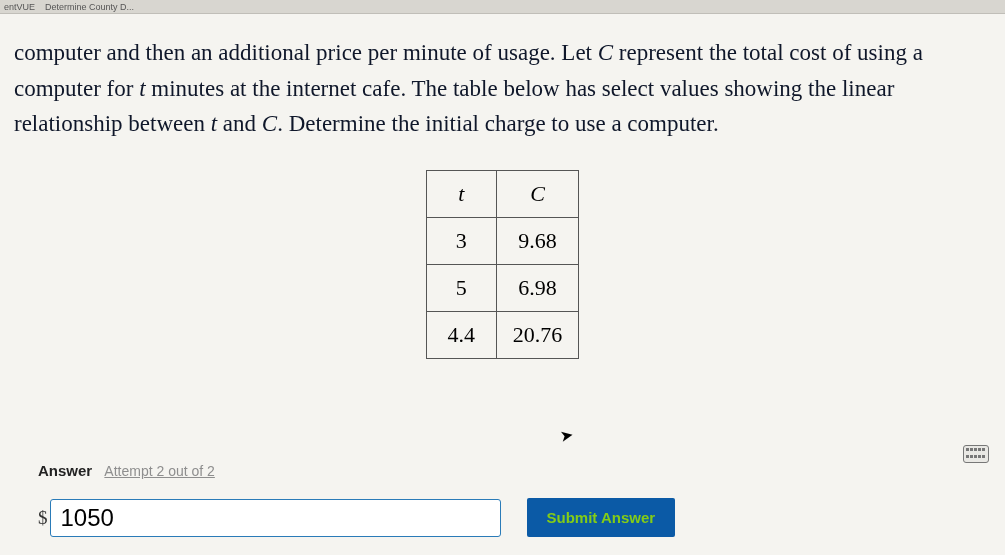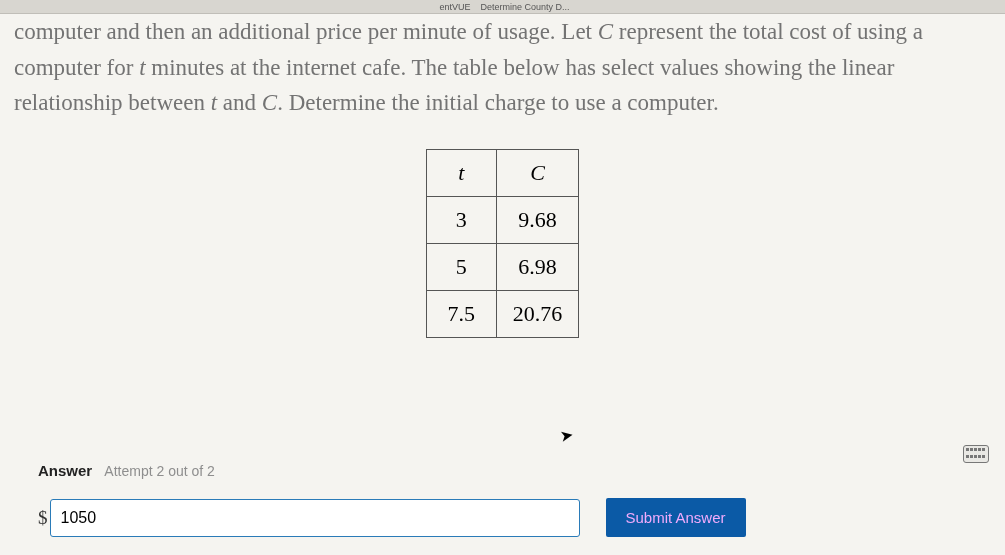--- a/index.html
+++ b/index.html
@@ -15,27 +15,26 @@
       height: 14px;
       background: #d8d6d0;
       font-size: 9px;
       color: #555;
       padding-left: 4px;
       display: flex;
       align-items: center;
       gap: 10px;
       font-family: Arial, sans-serif;
       border-bottom: 1px solid #c0beb8;
-      justify-content: center;
     }
     .problem-text {
       font-size: 23px;
       line-height: 1.55;
-      color: #737373;
-      padding: 0 14px 0 14px;
+      color: #0f172a;
+      padding: 21px 14px 0 14px;
     }
     .italic-var { font-style: italic; }
     .table-wrap {
       display: flex;
       justify-content: center;
       margin-top: 28px;
     }
     table {
       border-collapse: collapse;
     }
@@ -53,55 +52,57 @@
       bottom: 76px;
       font-family: Arial, sans-serif;
       font-size: 15px;
       color: #222;
     }
     .answer-row .attempt {
       color: #8e8e8e;
       font-weight: normal;
       margin-left: 8px;
       font-size: 14px;
+      text-decoration: underline;
     }
     .answer-row .bold { font-weight: bold; margin-top: 42px; }
     .input-row {
       position: absolute;
       left: 38px;
       bottom: 18px;
       display: flex;
       align-items: center;
       gap: 26px;
     }
     .dollar {
       font-size: 19px;
       color: #333;
       margin-right: 2px;
     }
     .answer-input {
-      width: 530px;
+      width: 451px;
       height: 38px;
       border: 1.5px solid #2a7bb8;
       border-radius: 3px;
-      font-size: 16px;
+      font-size: 24px;
       padding: 0 10px;
       background: #fff;
       font-family: Arial, sans-serif;
       outline: none;
     }
     .submit-btn {
       background: #0b5aa6;
-      color: #f0abfc;
+      color: #84cc16;
       border: none;
       padding: 11px 20px;
       font-size: 15px;
       font-family: Arial, sans-serif;
       cursor: pointer;
       border-radius: 2px;
+      font-weight: bold;
     }
     .keyboard-icon {
       position: absolute;
       right: 16px;
       bottom: 92px;
       width: 26px;
       height: 18px;
       border: 1.5px solid #777;
       border-radius: 3px;
       background: #e9e8e4;
@@ -143,21 +144,21 @@
     <tbody>
       <tr>
         <td>3</td>
         <td>9.68</td>
       </tr>
       <tr>
         <td>5</td>
         <td>6.98</td>
       </tr>
       <tr>
-        <td>7.5</td>
+        <td>4.4</td>
         <td>20.76</td>
       </tr>
     </tbody>
   </table>
 </div>
 
 <div class="cursor">➤</div>
 
 <div class="answer-row">
   <span class="bold">Answer</span>

